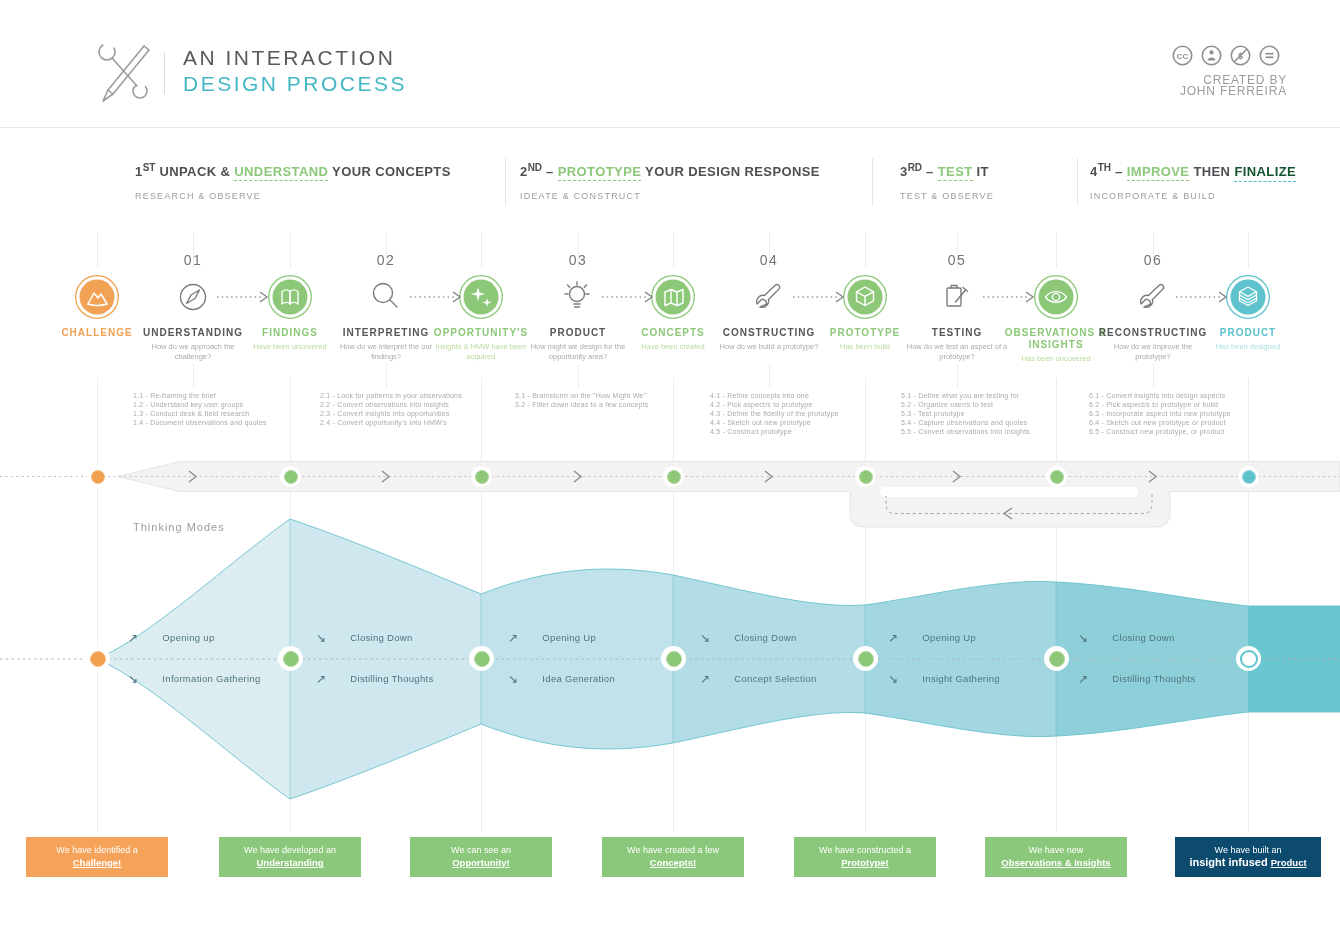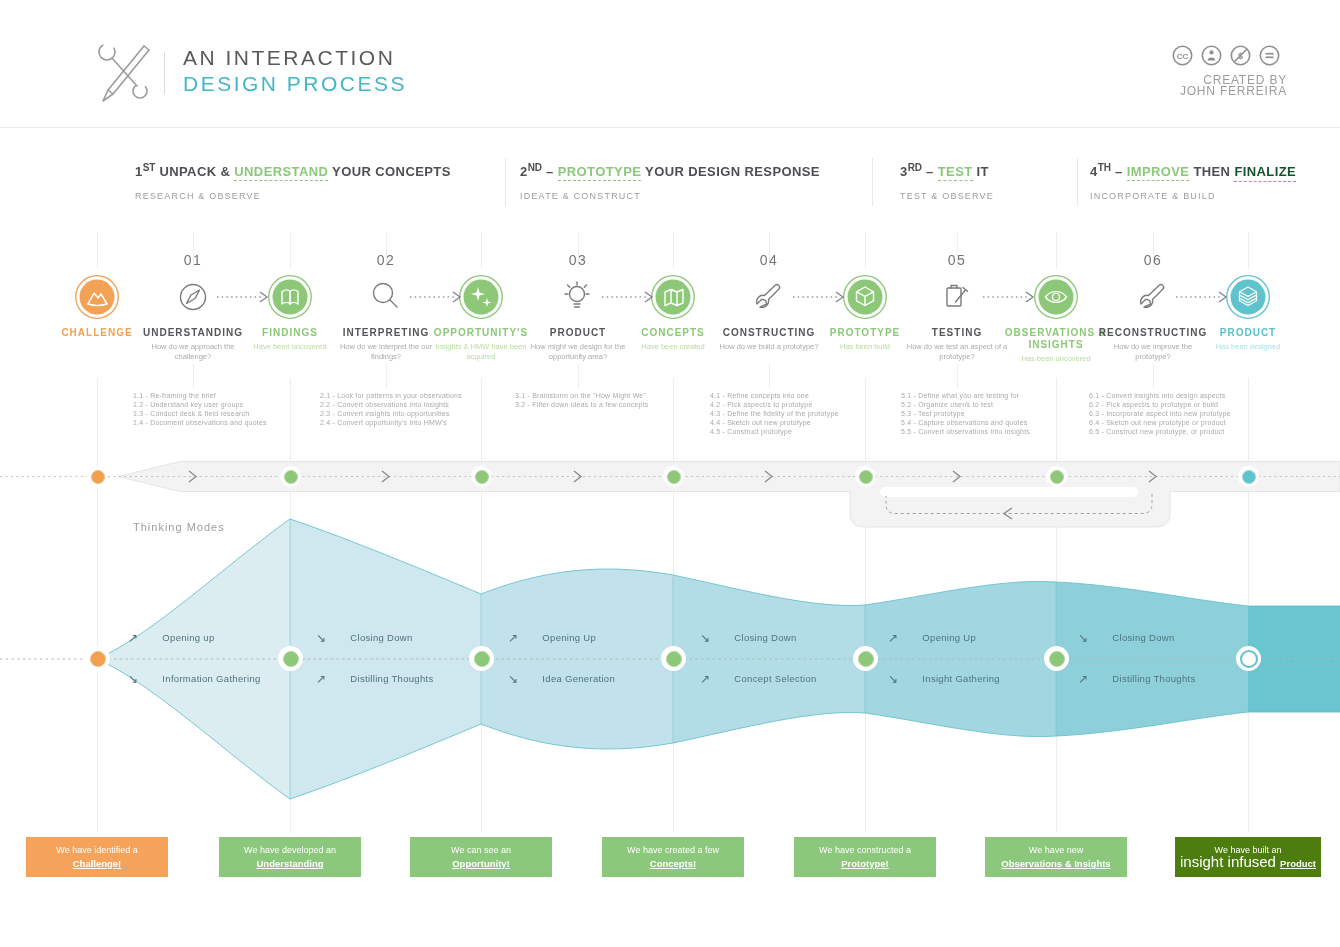--- a/index.html
+++ b/index.html
@@ -49,22 +49,22 @@
         display:flex;align-items:center;justify-content:center;}
   .wdot i{display:block;width:14px;height:14px;border-radius:50%;}
   .fill-orange{background:#f0a04f;border:1.5px solid #f5bc82;}
   .fill-green{background:#8cc878;border:1.5px solid #aed69b;}
   .fill-teal{background:#5fc3cd;border:1.5px solid #93d7de;}
   .fill-ring-teal{background:#fff;border:2.5px solid #5fc3cd;}
   
   .outcome{position:absolute;top:837px;height:40px;width:142px;box-sizing:border-box;padding-top:7px;
            color:#fff;text-align:center;font-size:9px;line-height:12px;}
   .outcome .l2{font-size:9.5px;font-weight:bold;text-decoration:underline;}
-  .outcome .l2p{font-size:15px;font-weight:400;text-decoration:none;margin-top:16px;}
-  .bg-orange{background:#f5a35a}.bg-green{background:#8cc87b}.bg-teal{background:#4d7c0f}
+  .outcome .l2p{font-size:11px;font-weight:700;text-decoration:none;margin-top:16px;}
+  .bg-orange{background:#f5a35a}.bg-green{background:#8cc87b}.bg-teal{background:#0c4a6e}
   svg{display:block;}
   .overlay{position:absolute;left:0;top:0;pointer-events:none;}
 </style>
 </head>
 <body>
 
 <div class="abs" style="left:93px;top:40px">
   <svg width="62" height="64" viewBox="0 0 62 64">
     <g stroke="#9b9c9e" stroke-width="1.6" fill="none" stroke-linecap="round" stroke-linejoin="round">
       <circle cx="14" cy="12" r="8" stroke-dasharray="33 13"></circle>

